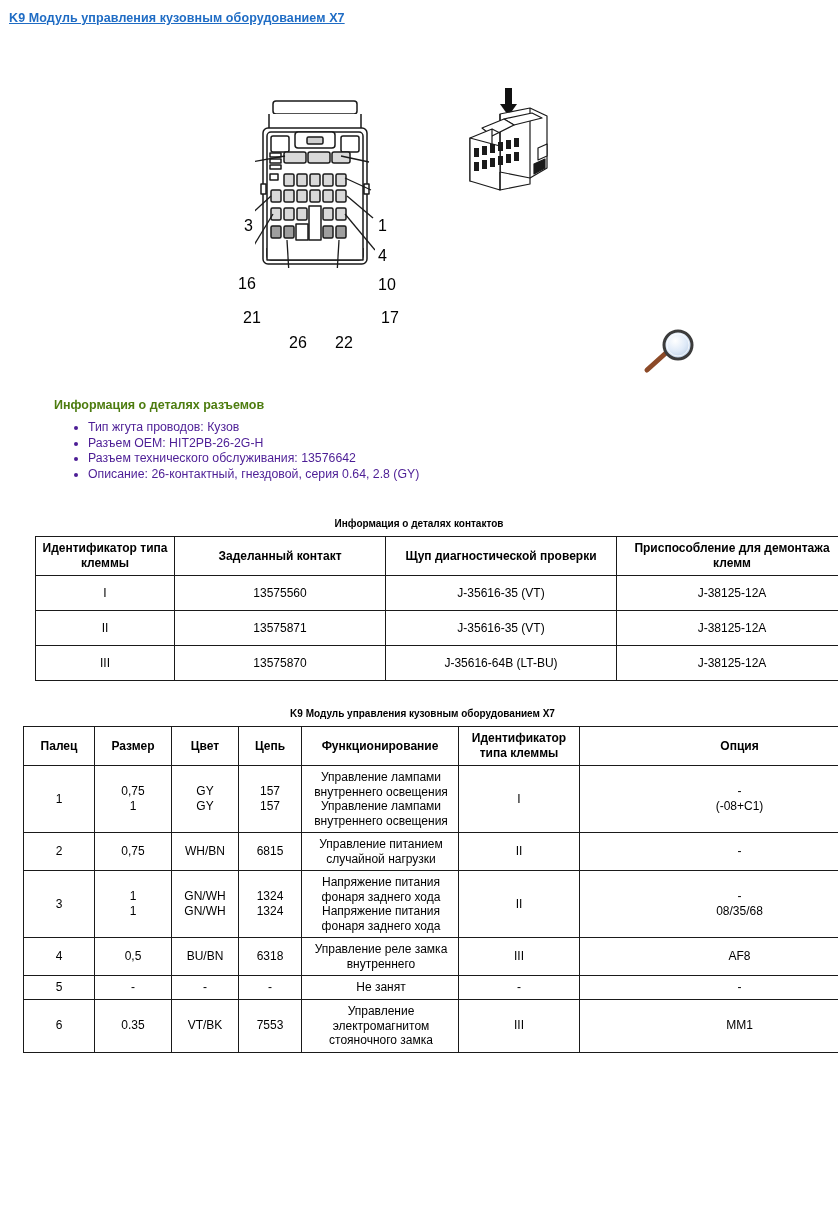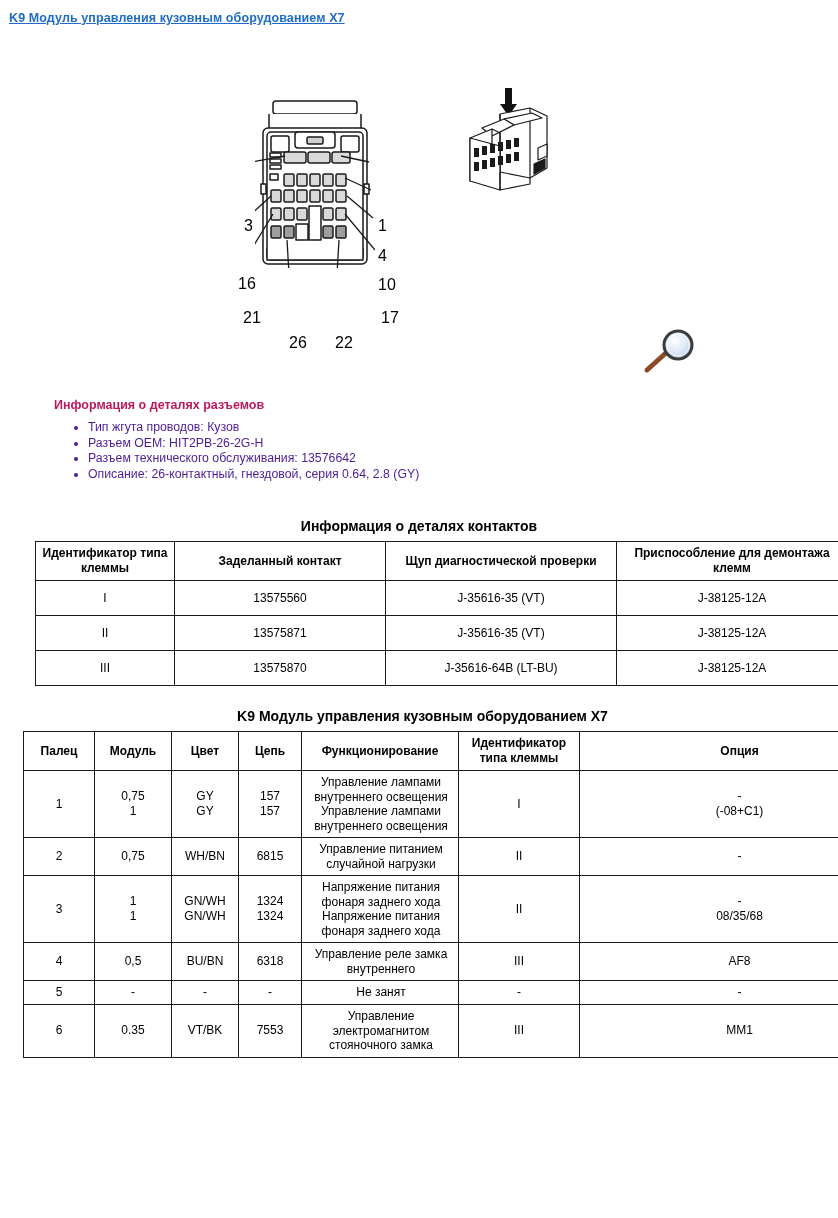--- a/index.html
+++ b/index.html
@@ -73,37 +73,37 @@
   #connector-info {
     position: absolute;
     left: 54px;
     top: 398px;
     width: 560px;
   }
   #connector-info h3 {
     margin: 0 0 8px 0;
     font-size: 12.5px;
     font-weight: bold;
-    color: #be185d;
+    color: #4d7c0f;
   }
   #connector-info ul {
     margin: 0;
     padding-left: 34px;
     list-style: disc;
   }
   #connector-info li {
     font-size: 12.3px;
     line-height: 15.5px;
     color: #4c1d95;
   }
 
   
   .table-caption {
     text-align: center;
-    font-size: 14px;
+    font-size: 10px;
     font-weight: bold;
     color: #000;
   }
   table.doc-table {
     border-collapse: collapse;
     table-layout: fixed;
     background: #fff;
   }
   table.doc-table th,
   table.doc-table td {
@@ -363,21 +363,21 @@
       </tbody>
   </table>
 </div>
 
 <div id="pins-section">
   <div class="table-caption">K9 Модуль управления кузовным оборудованием X7</div>
   <table id="pins-table" class="doc-table">
     <thead>
       <tr>
         <th class="col-pin">Палец</th>
-        <th class="col-size">Модуль</th>
+        <th class="col-size">Размер</th>
         <th class="col-color">Цвет</th>
         <th class="col-ckt">Цепь</th>
         <th class="col-func">Функционирование</th>
         <th class="col-tid">Идентификатор типа клеммы</th>
         <th class="col-opt">Опция</th>
       </tr>
     </thead>
     <tbody id="pins-tbody">
         <tr>
           <td>1</td>

